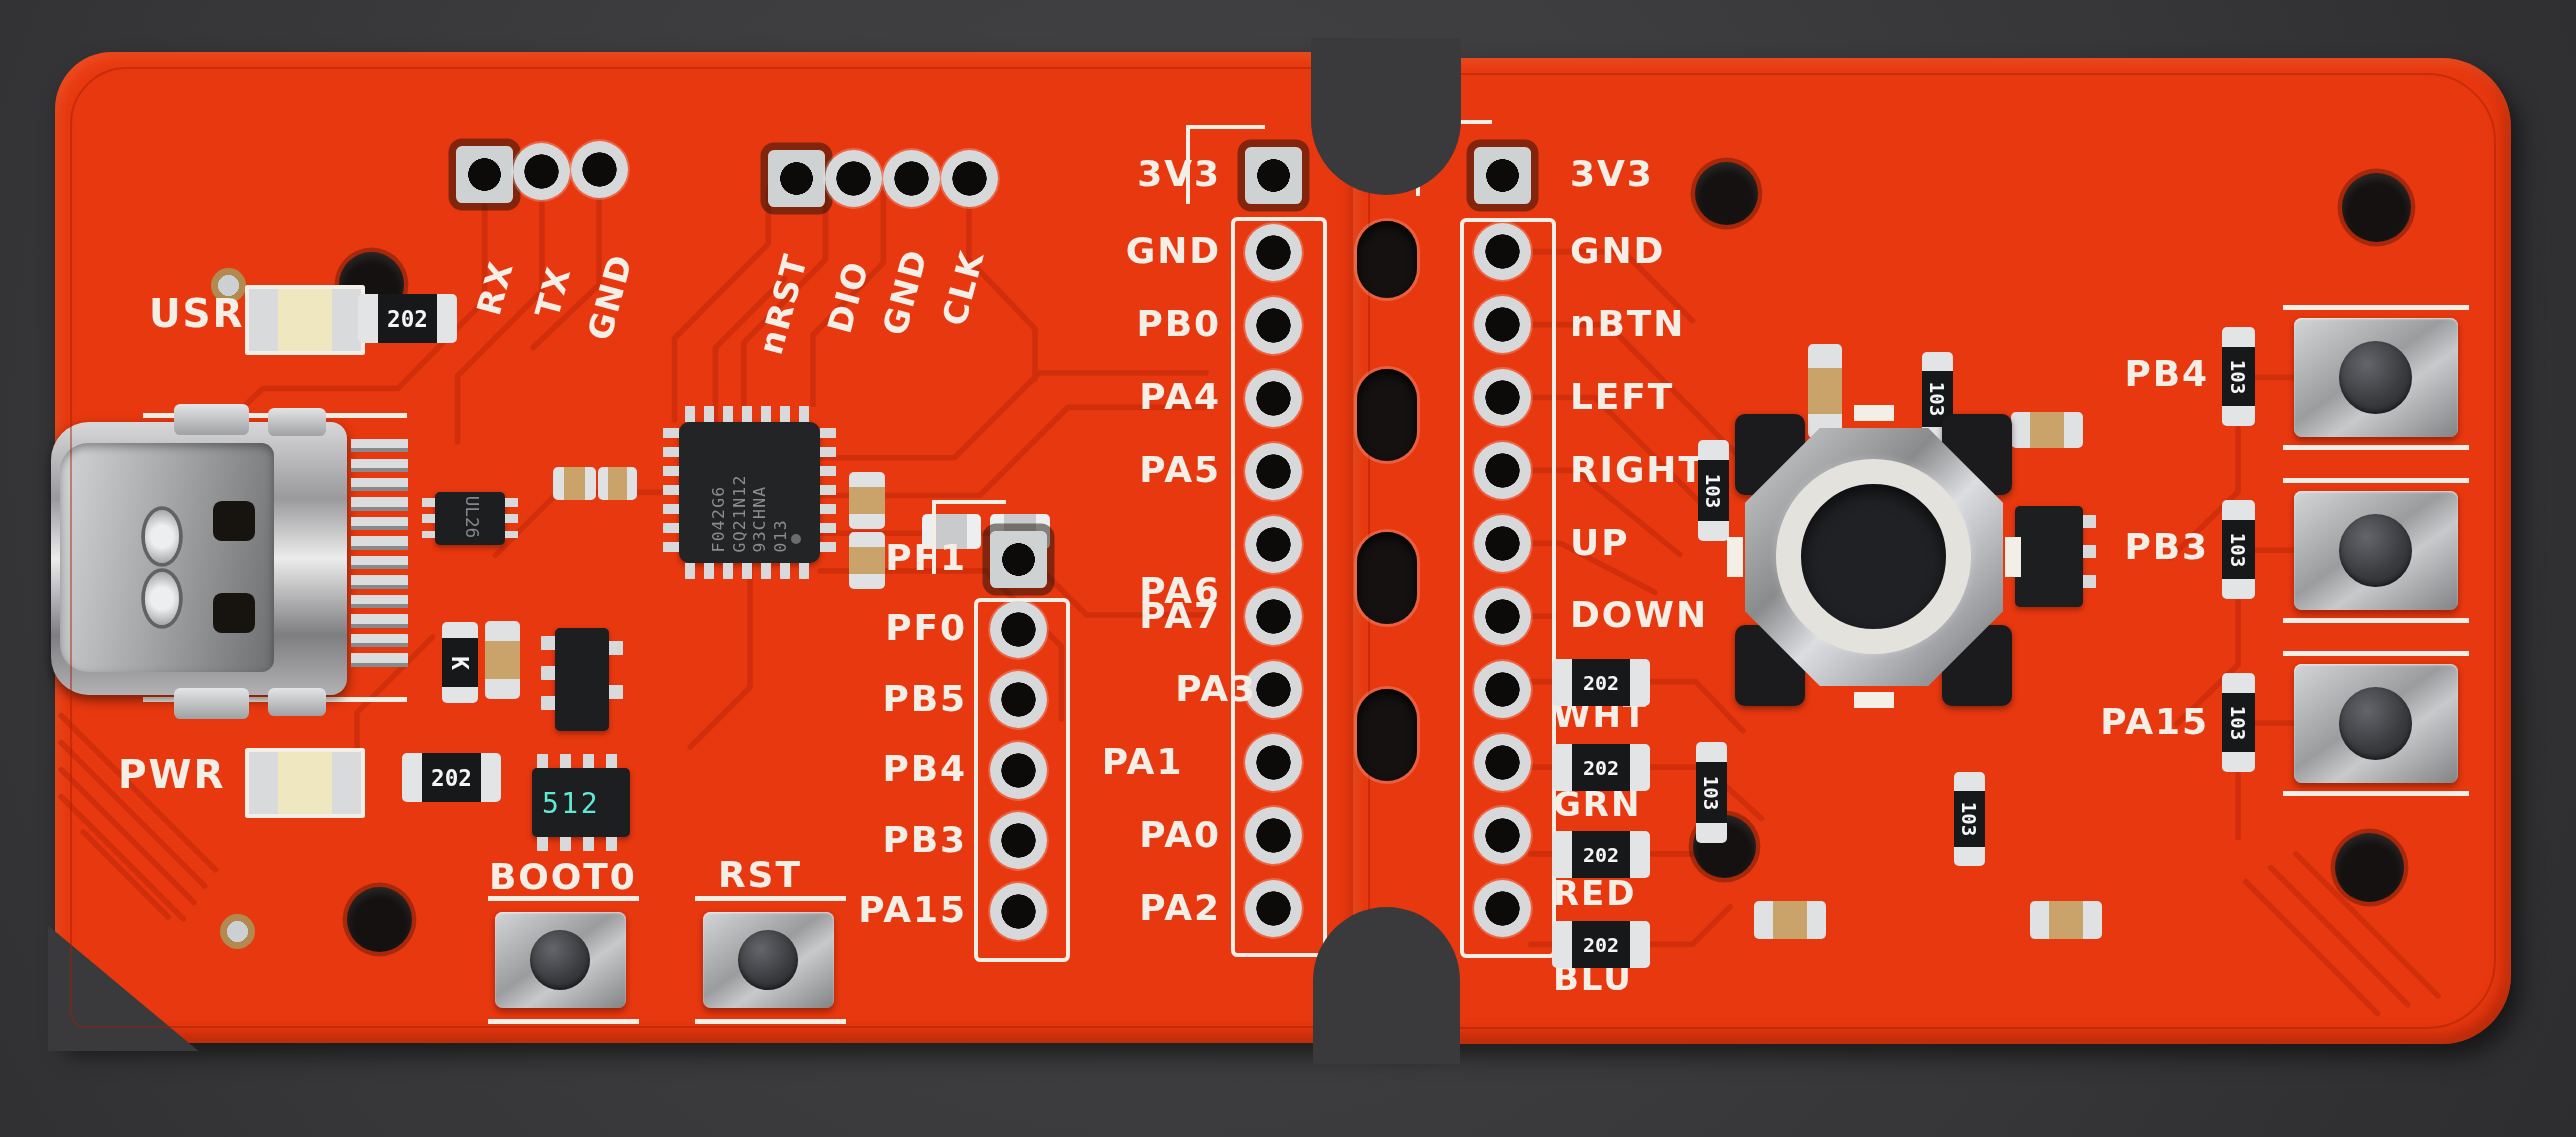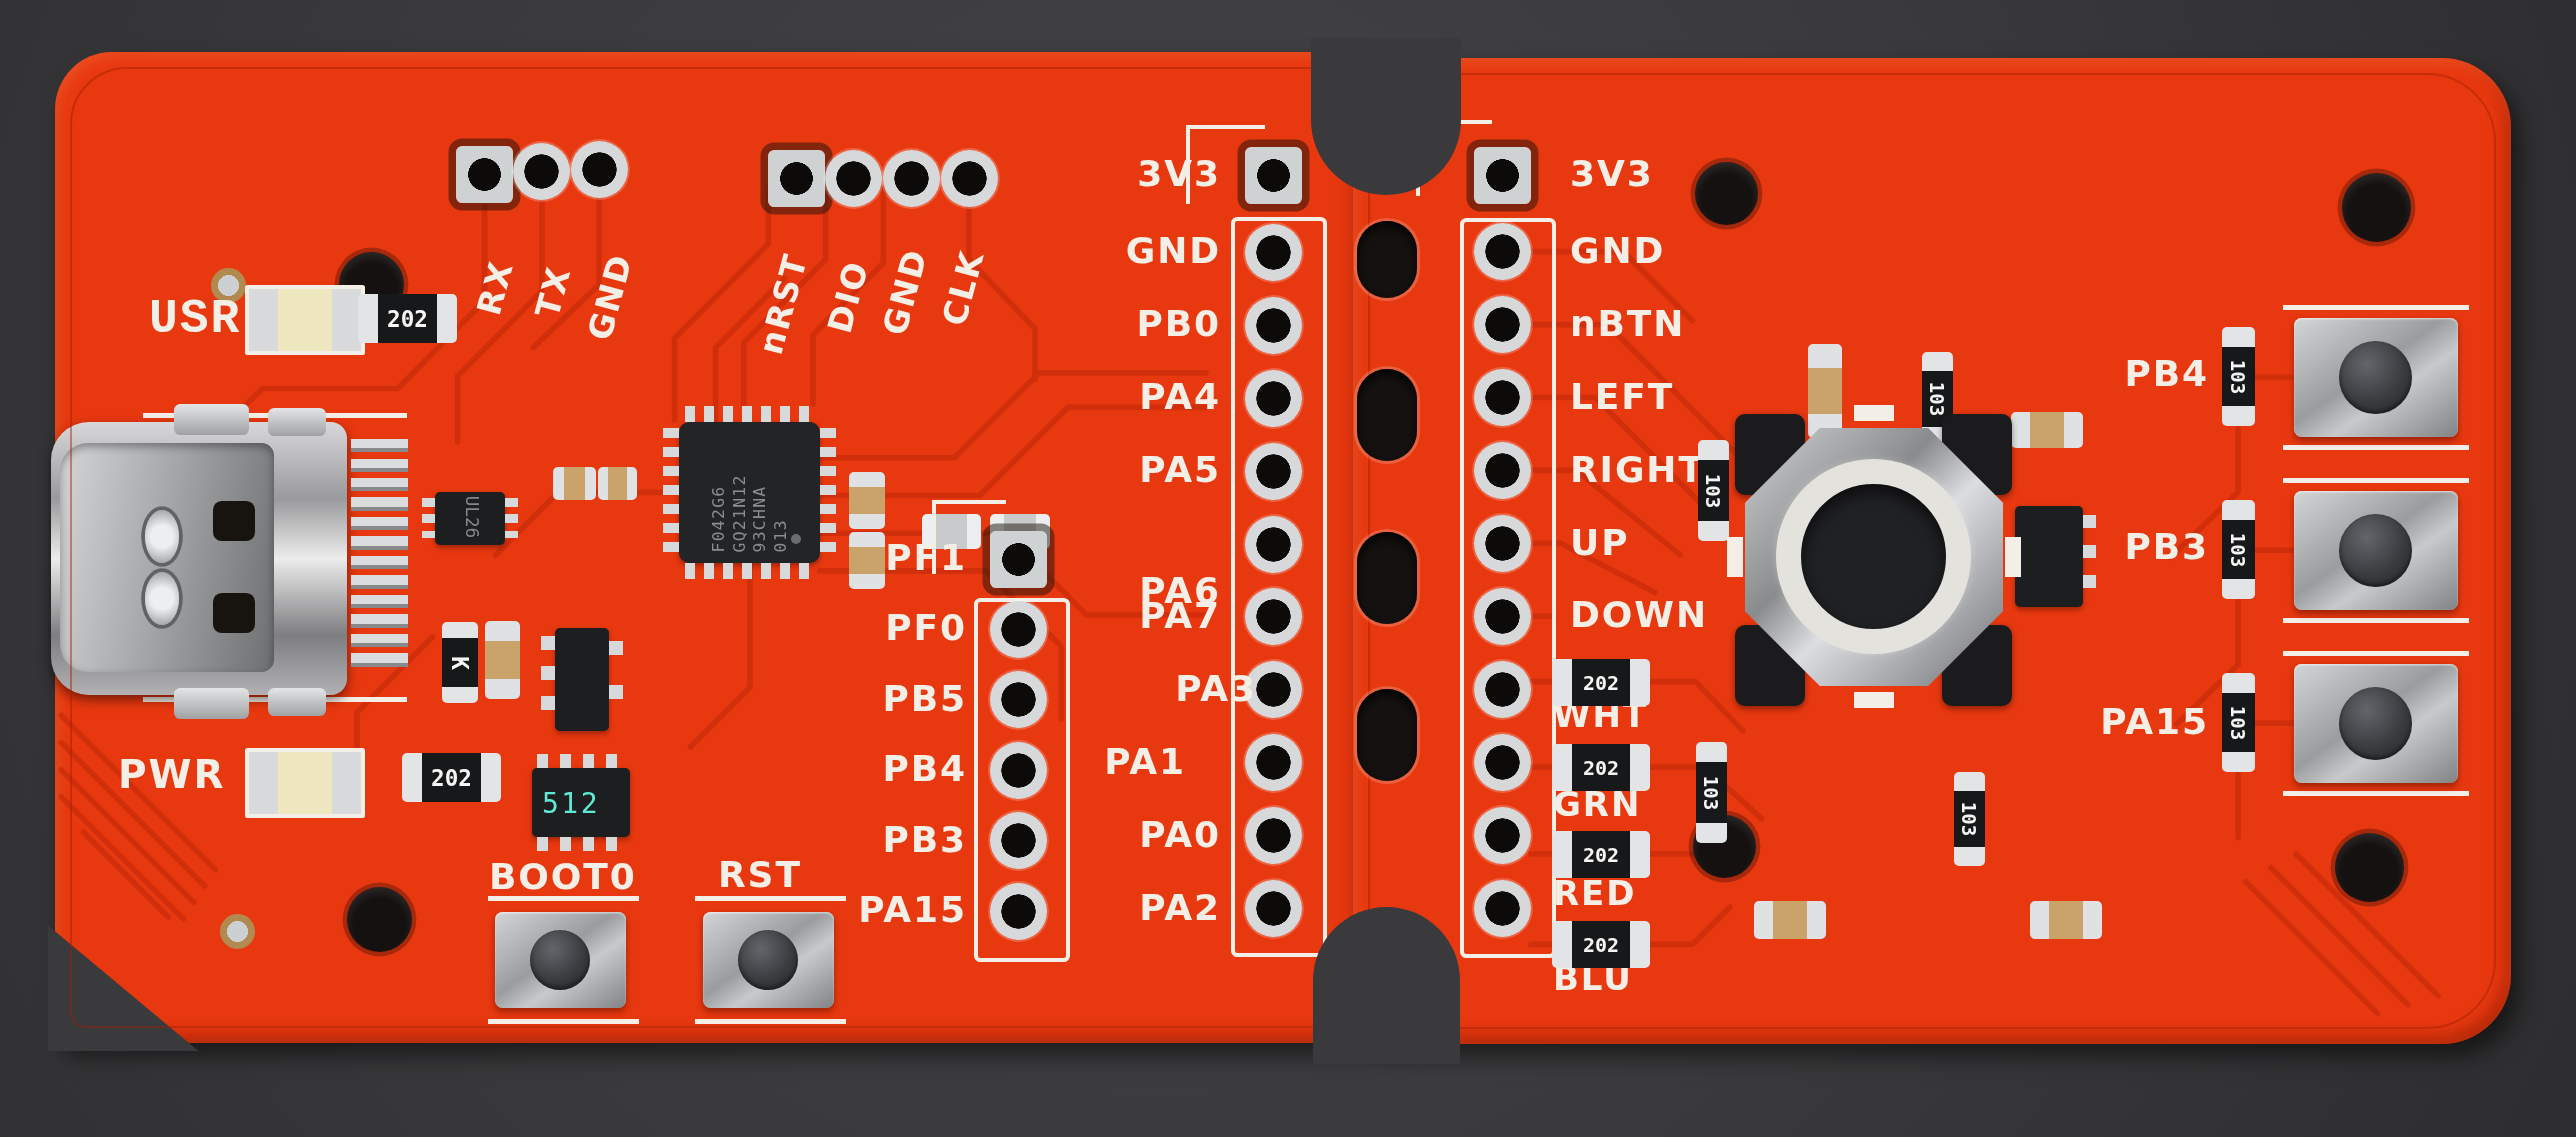--- a/index.html
+++ b/index.html
@@ -106,21 +106,21 @@
       <div style="position:absolute;left:162px;top:171px;width:42px;height:40px;background:#17130f;border-radius:8.8px;"></div>
       <div style="position:absolute;left:94px;top:88px;width:34px;height:53px;border-radius:50%;background:radial-gradient(circle,#eceeef 0 35%,#8e9092 100%);box-shadow:0 0 0 3.8px #606264;"></div>
       <div style="position:absolute;left:94px;top:150px;width:34px;height:53px;border-radius:50%;background:radial-gradient(circle,#eceeef 0 35%,#8e9092 100%);box-shadow:0 0 0 3.8px #606264;"></div>
     </div>
     <div class="tab" style="left:119px;top:352px;width:75px;height:31px;"></div>
     <div class="tab" style="left:213px;top:356px;width:58px;height:28px;"></div>
     <div class="tab" style="left:119px;top:636px;width:75px;height:31px;"></div>
     <div class="tab" style="left:213px;top:636px;width:58px;height:28px;"></div>
     <div class="comb" style="left:296px;top:387px;width:57px;height:234px;"></div>
 
-    <div class="lbl" style="left:94px;top:240px;font-size:48px;font-family:Liberation Mono, monospace;">USR</div>
+    <div class="lbl" style="left:94px;top:240px;font-size:39px;">USR</div>
     <div class="led" style="left:190px;top:233px;width:112px;height:62px;"></div>
     <div class="res" style="left:303px;top:242px;width:99px;height:49px;">
         <span>202</span>
       </div>
 
     <div class="lbl" style="left:63px;top:701px;font-size:39px;">PWR</div>
     <div class="led" style="left:190px;top:696px;width:112px;height:62px;"></div>
     <div class="res" style="left:347px;top:701px;width:99px;height:49px;">
         <span>202</span>
       </div>
@@ -209,21 +209,21 @@
     <div class="pin" style="left:1190px;top:755px;"></div>
     <div class="pin" style="left:1190px;top:828px;"></div>
     <div class="lbl r" style="left:1009px;top:101px;width:157px;">3V3</div>
     <div class="lbl r" style="left:1009px;top:178px;width:157px;">GND</div>
     <div class="lbl r" style="left:1009px;top:251px;width:157px;">PB0</div>
     <div class="lbl r" style="left:1009px;top:324px;width:157px;">PA4</div>
     <div class="lbl r" style="left:1009px;top:397px;width:157px;">PA5</div>
     <div class="lbl r" style="left:1009px;top:470px;width:157px;margin-top:48px;">PA6</div>
     <div class="lbl r" style="left:1009px;top:543px;width:157px;">PA7</div>
     <div class="lbl r" style="left:1009px;top:616px;width:157px;margin-left:36px;">PA3</div>
-    <div class="lbl r" style="left:974px;top:689px;width:157px;">PA1</div>
+    <div class="lbl r" style="left:1009px;top:689px;width:157px;text-align:center;">PA1</div>
     <div class="lbl r" style="left:1009px;top:762px;width:157px;">PA0</div>
     <div class="lbl r" style="left:1009px;top:835px;width:157px;">PA2</div>
 
     <div class="lbl" style="left:434px;top:804px;">BOOT0</div>
     <div class="lbl" style="left:663px;top:802px;">RST</div>
     <div class="sline" style="left:433px;top:844px;width:151px;"></div>
     <div class="sline" style="left:433px;top:967px;width:151px;"></div>
     <div class="sline" style="left:640px;top:844px;width:151px;"></div>
     <div class="sline" style="left:640px;top:967px;width:151px;"></div>
     <div class="btn" style="left:440px;top:860px;width:131px;height:96px;">

